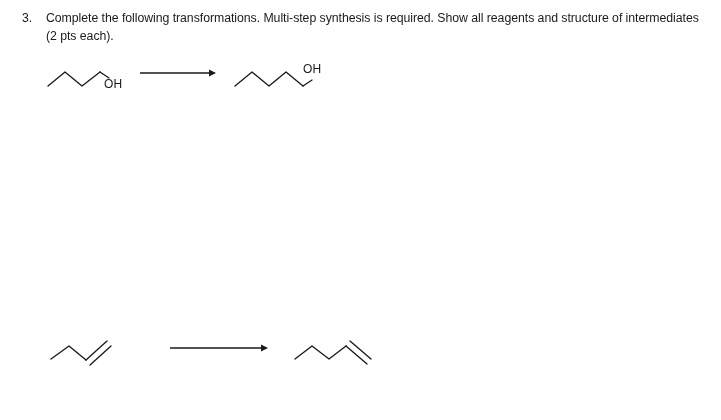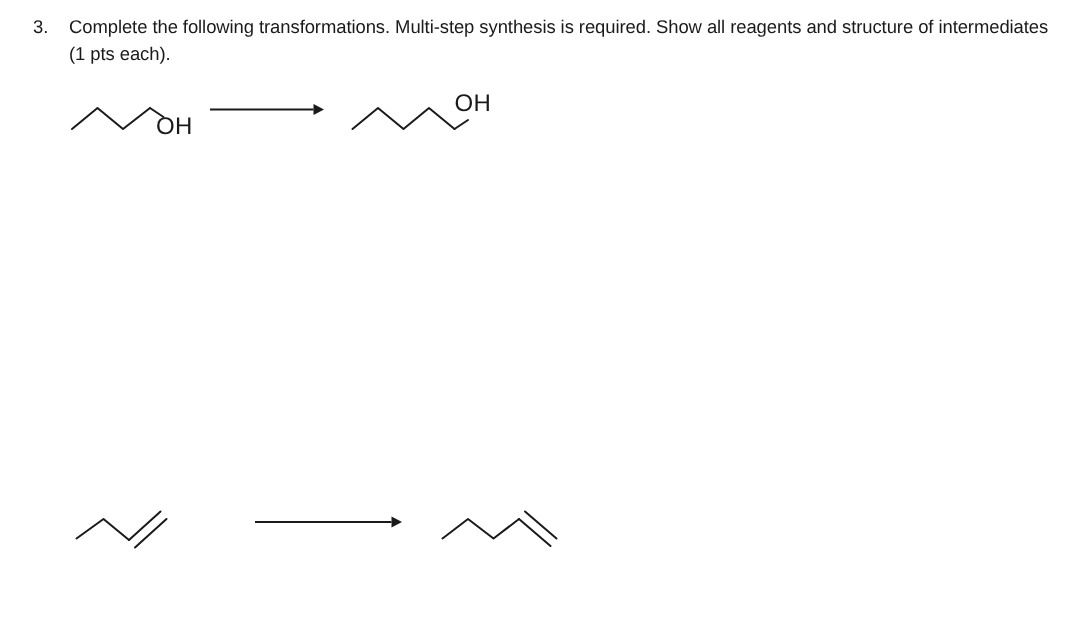--- a/index.html
+++ b/index.html
@@ -52,21 +52,21 @@
 
   .struct {
     position: absolute;
     top: 0;
   }
   .struct svg { display: block; }
 
   .oh-label {
     position: absolute;
     font-family: "Liberation Sans", sans-serif;
-    font-size: 16px;
+    font-size: 12px;
     line-height: 11px;
     color: #1a1a1a;
     letter-spacing: 0.2px;
     white-space: nowrap;
   }
 
   .arrow {
     position: absolute;
   }
   .arrow svg { display: block; }
@@ -78,21 +78,21 @@
     top: 105px;
     width: 721px;
     height: 215px;
   }
 </style>
 </head>
 <body>
 
 <div class="question-block">
   <div class="q-number">3.</div>
-  <div class="q-text">Complete the following transformations. Multi-step synthesis is required. Show all reagents and structure of intermediates (1 pts each).</div>
+  <div class="q-text">Complete the following transformations. Multi-step synthesis is required. Show all reagents and structure of intermediates (2 pts each).</div>
 </div>
 
 <div class="reaction-row row-1">
 
   <div class="struct" style="left:44px; top:8px;">
     <svg width="72" height="30" viewBox="0 0 72 30">
       <polyline points="4,26 21,12 38,26 56,12" fill="none" stroke="#1a1a1a" stroke-width="1.35" stroke-linecap="round" stroke-linejoin="round"></polyline>
       <line x1="56" y1="12" x2="65" y2="18" stroke="#1a1a1a" stroke-width="1.35" stroke-linecap="round"></line>
     </svg>
   </div>

